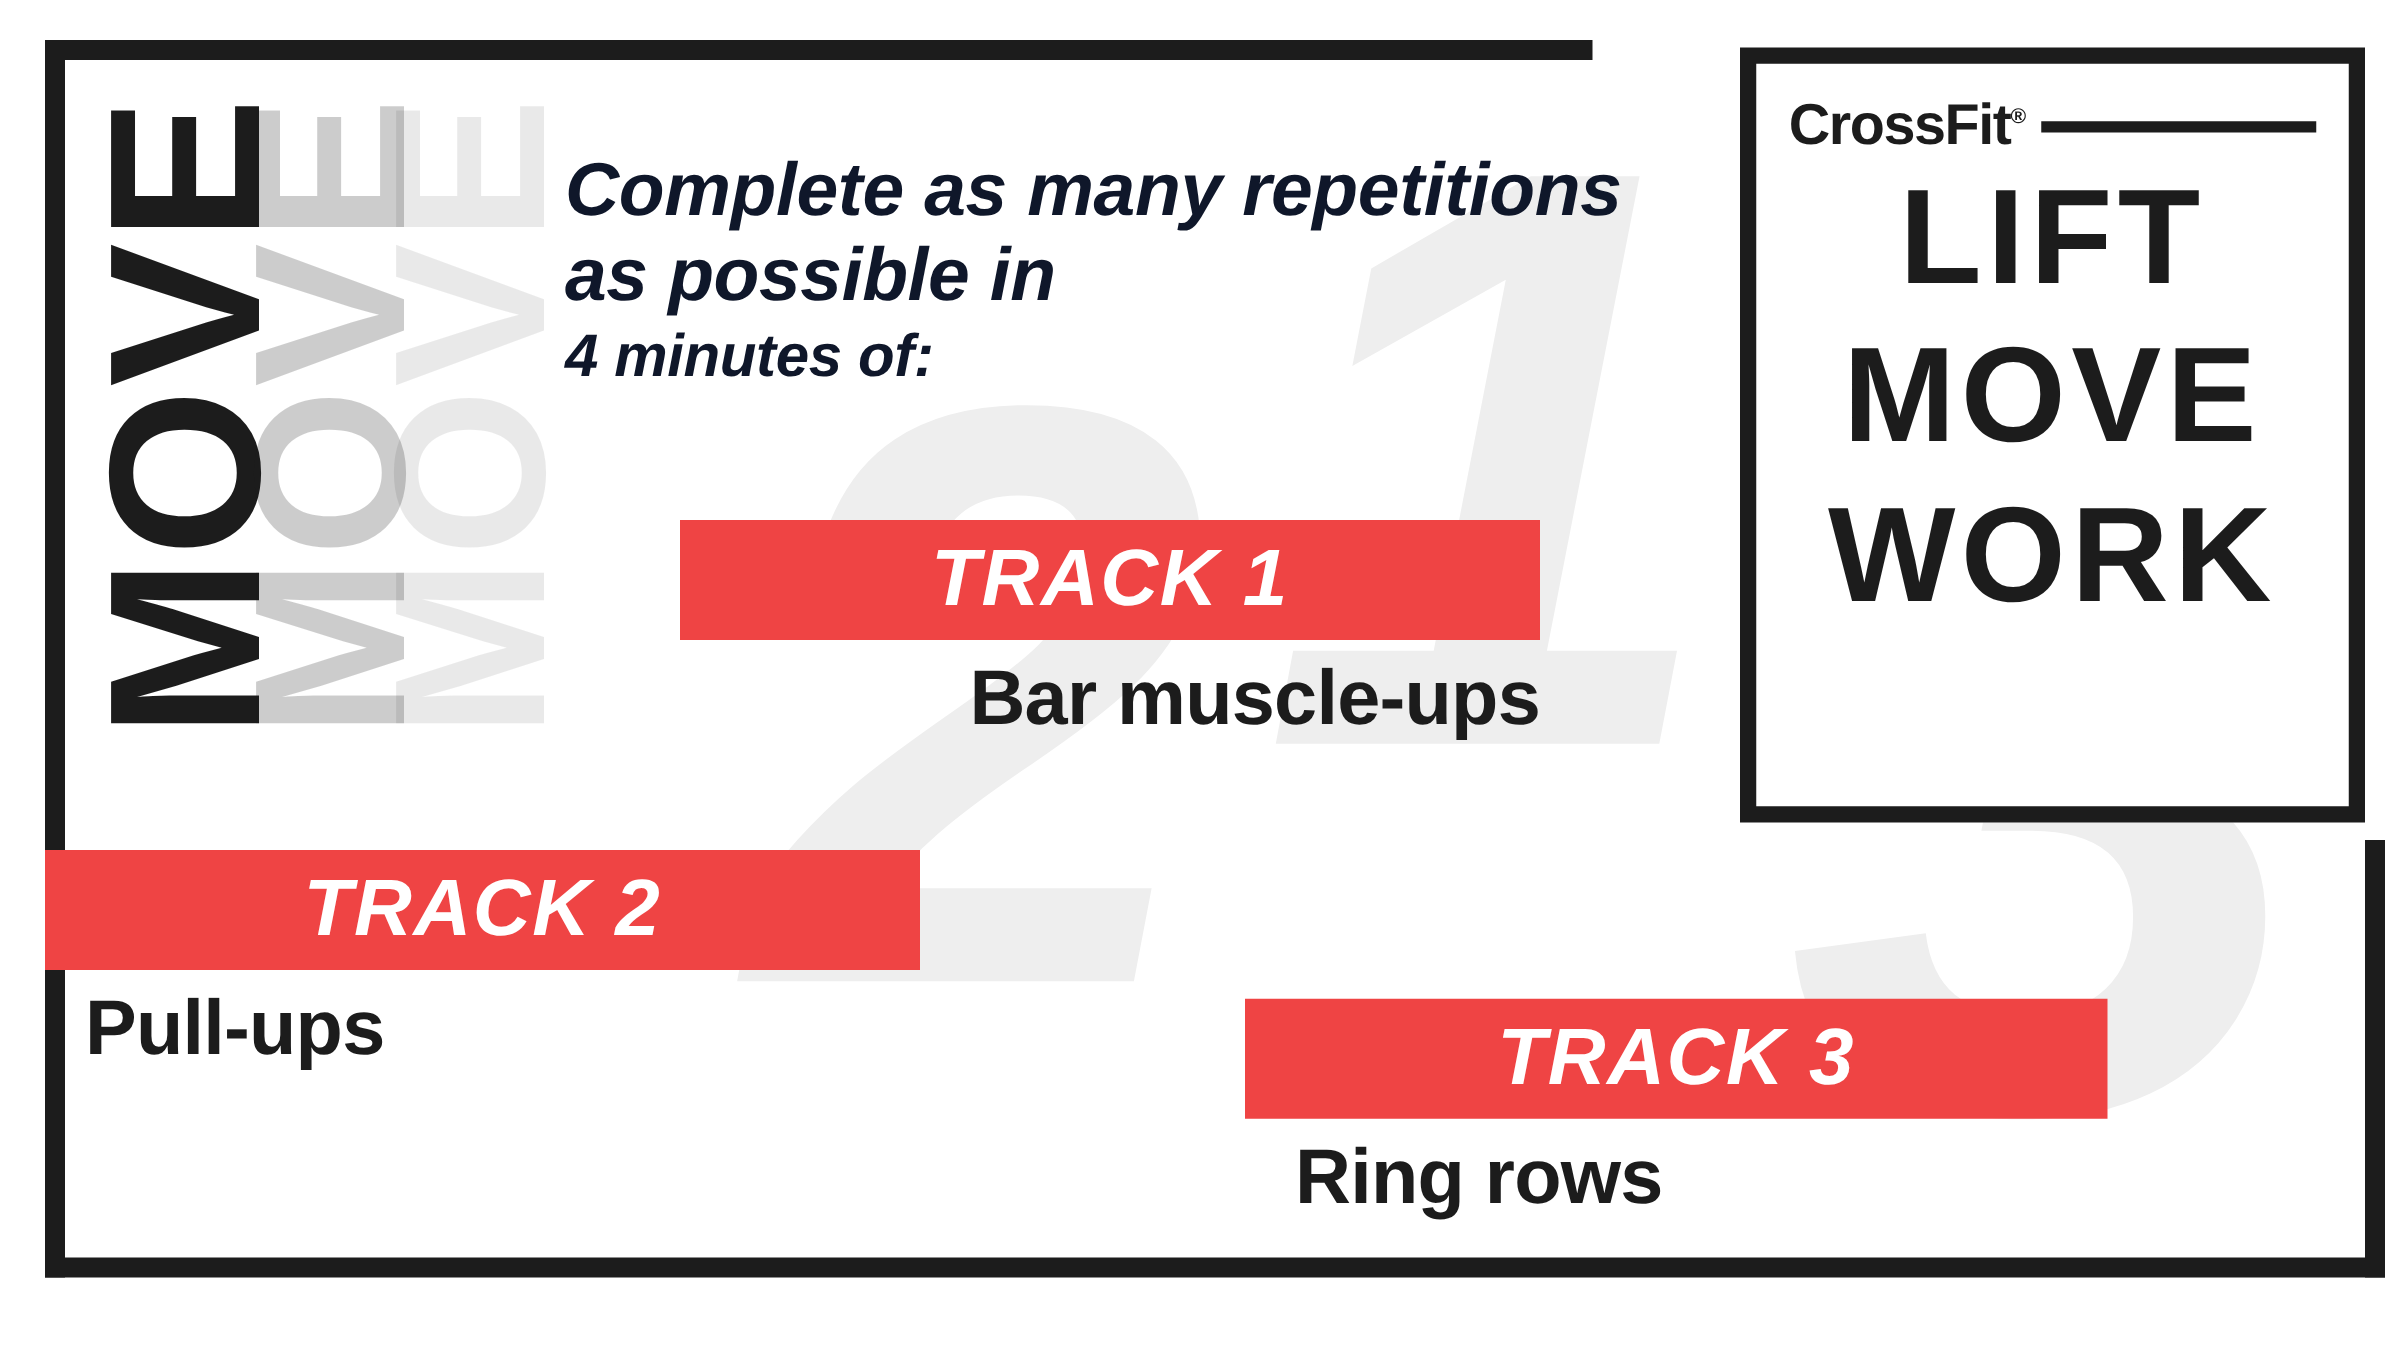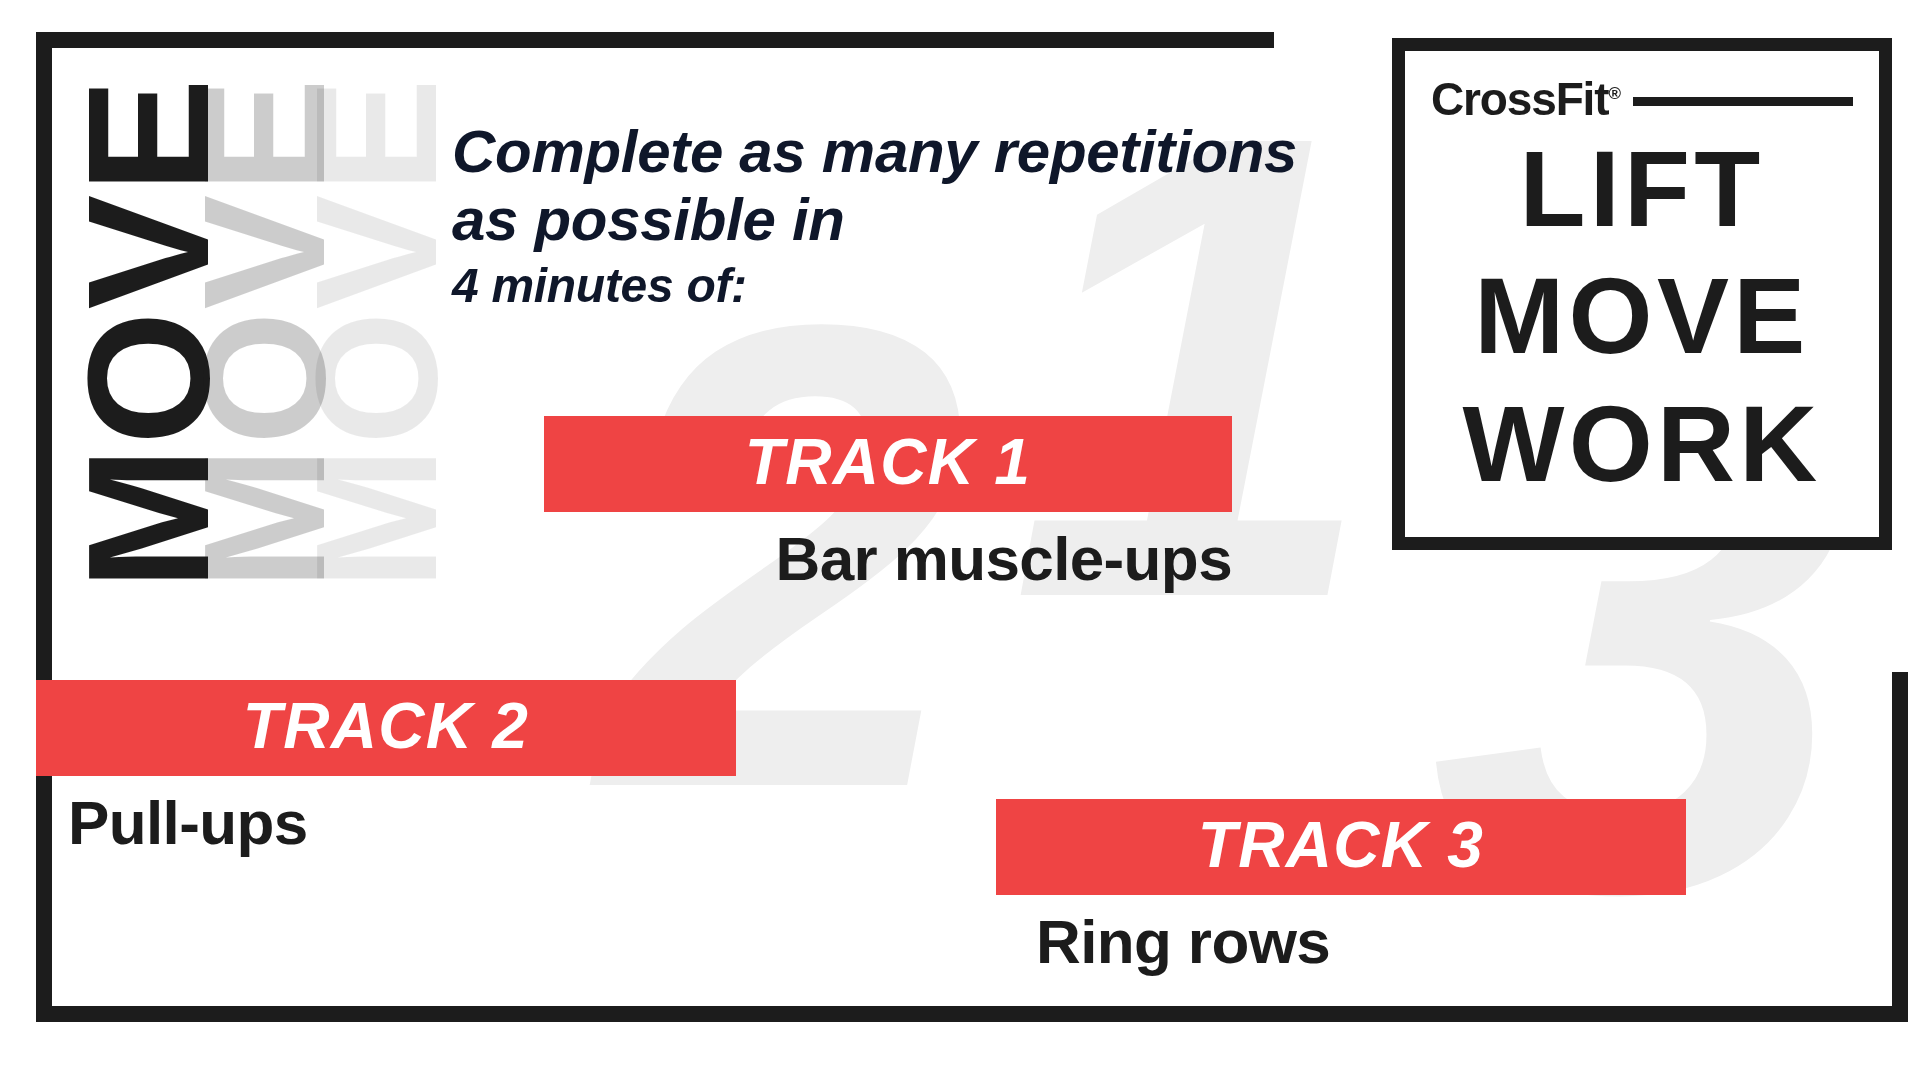--- a/index.html
+++ b/index.html
@@ -133,21 +133,21 @@
 
   .track-2 .track-caption { text-align: left; padding-left: 32px; }
   .track-3 .track-caption { text-align: left; padding-left: 40px; }
 
   
   .logo-box {
     position: absolute;
     left: 1392px;
     top: 38px;
     width: 500px;
-    height: 512px;
+    height: 620px;
     border: 13px solid #1c1c1c;
     background: #ffffff;
     box-sizing: border-box;
     z-index: 6;
     padding: 22px 26px 16px 26px;
   }
   .logo-top {
     display: flex;
     align-items: center;
     gap: 12px;

